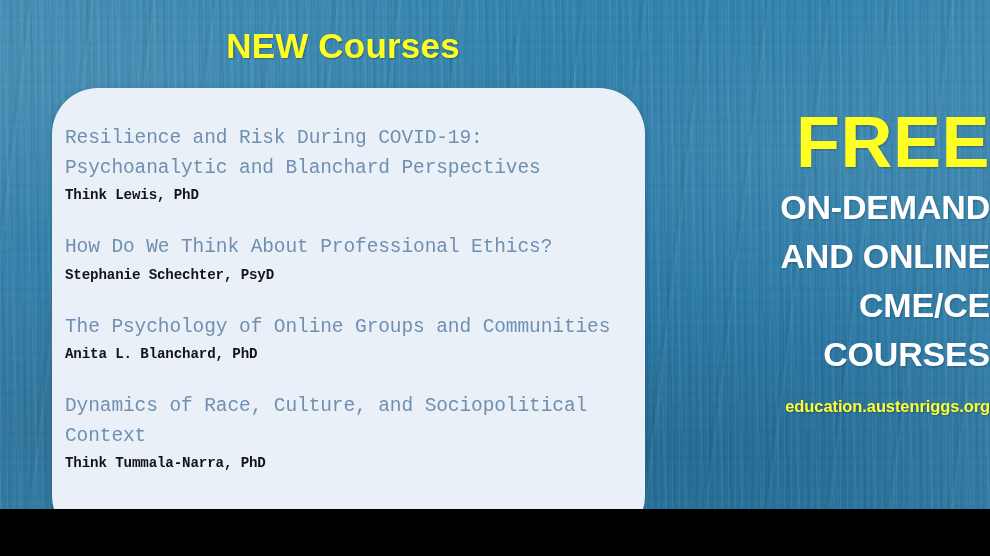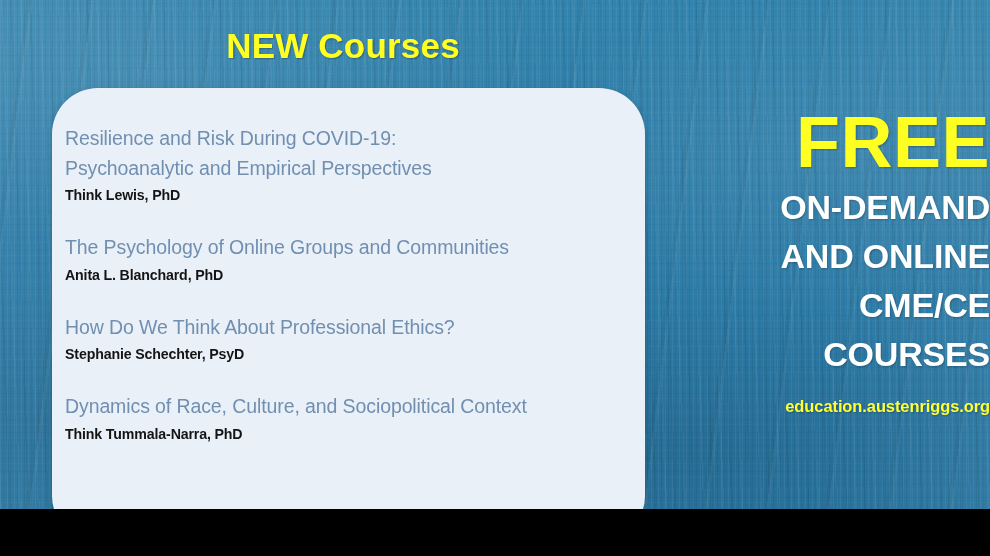--- a/index.html
+++ b/index.html
@@ -96,20 +96,21 @@
   #course-card {
     position: absolute;
     left: 52px;
     top: 88px;
     width: 593px;
     height: 454px;
     background: #e9f0f8;
     border-radius: 46px 46px 46px 46px;
     box-shadow: 0 2px 7px rgba(0,0,0,0.18);
     overflow: hidden;
+    font-family: Liberation Mono, monospace;
   }
 
   #course-list {
     position: absolute;
     left: 13px;
     top: 36px;
     right: 14px;
   }
 
   .course-item {
@@ -191,37 +192,37 @@
   <div id="bg-strokes"></div>
 
   <div id="slide-title">NEW Courses</div>
 
   <div id="course-card">
     <div id="course-list">
 
       <div class="course-item">
         <div class="course-title">
           <div>Resilience and Risk During COVID-19:</div>
-          <div>Psychoanalytic and Empirical Perspectives</div>
+          <div>Psychoanalytic and Blanchard Perspectives</div>
         </div>
         <div class="course-presenter">Think Lewis, PhD</div>
       </div>
 
       <div class="course-item">
         <div class="course-title">
+          <div>How Do We Think About Professional Ethics?</div>
+        </div>
+        <div class="course-presenter">Stephanie Schechter, PsyD</div>
+      </div>
+
+      <div class="course-item">
+        <div class="course-title">
           <div>The Psychology of Online Groups and Communities</div>
         </div>
         <div class="course-presenter">Anita L. Blanchard, PhD</div>
-      </div>
-
-      <div class="course-item">
-        <div class="course-title">
-          <div>How Do We Think About Professional Ethics?</div>
-        </div>
-        <div class="course-presenter">Stephanie Schechter, PsyD</div>
       </div>
 
       <div class="course-item">
         <div class="course-title">
           <div>Dynamics of Race, Culture, and Sociopolitical Context</div>
         </div>
         <div class="course-presenter">Think Tummala-Narra, PhD</div>
       </div>
 
     </div>

